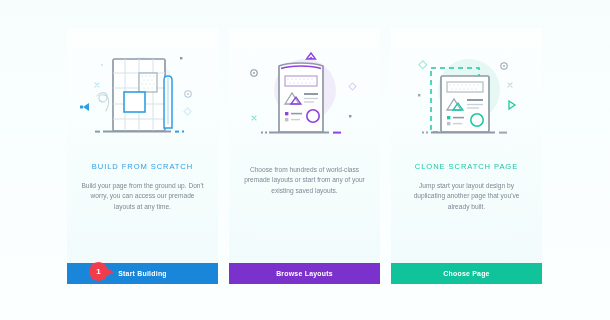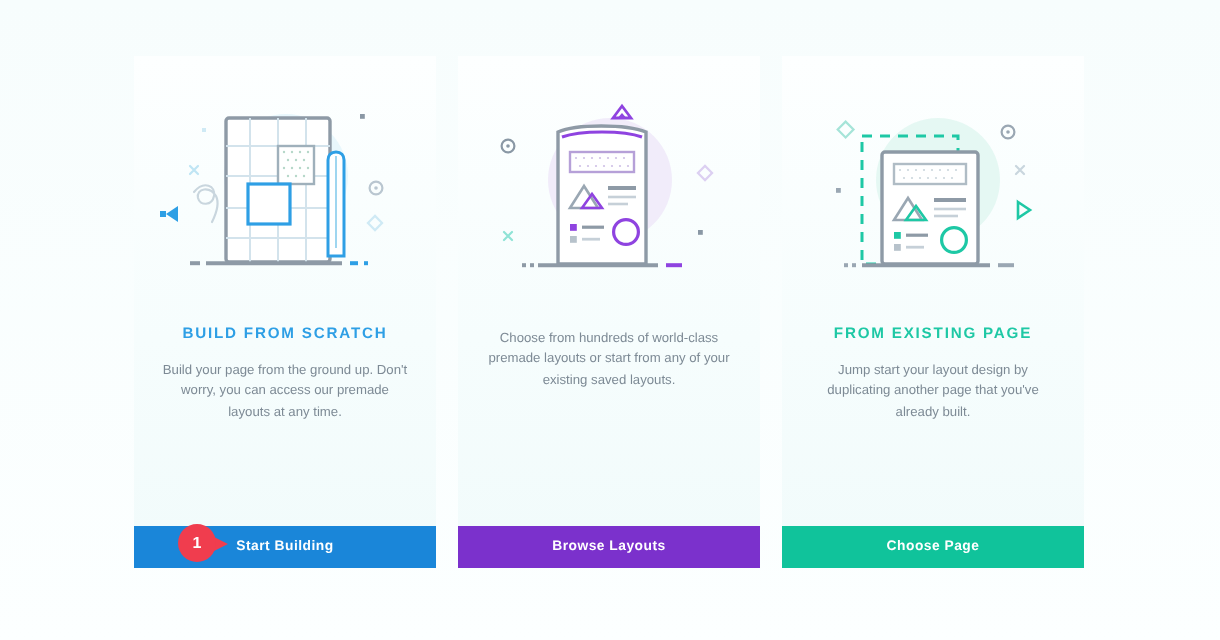--- a/index.html
+++ b/index.html
@@ -32,21 +32,21 @@
   }
   .illus {
     width: 151px;
     height: 128px;
     position: relative;
     flex: 0 0 auto;
   }
   .illus svg { position: absolute; left: 0; top: 0; }
   .card-title {
     font-size: 7.6px;
-    font-weight: bold;
+    font-weight: normal;
     letter-spacing: 0.9px;
     margin-top: 6px;
     line-height: 10px;
   }
   .c1 .card-title { color: #2e9fe5; }
   .c2 .card-title { color: #8f43e0; }
   .c3 .card-title { color: #1ec8a5; }
   .card-desc {
     font-size: 6.6px;
     line-height: 10.4px;
@@ -282,21 +282,21 @@
           <line x1="62" y1="95.6" x2="71" y2="95.6" stroke="#c6d0d8" stroke-width="1.4"></line>
 
           <circle cx="86" cy="92" r="6.2" fill="none" stroke="#1ec8a5" stroke-width="1.6"></circle>
 
           <line x1="40" y1="104.6" x2="104" y2="104.6" stroke="#8e9aa6" stroke-width="2"></line>
           <line x1="31" y1="104.6" x2="33" y2="104.6" stroke="#9aa7b3" stroke-width="2"></line>
           <line x1="35" y1="104.6" x2="37" y2="104.6" stroke="#9aa7b3" stroke-width="2"></line>
           <line x1="108" y1="104.6" x2="116" y2="104.6" stroke="#9aa7b3" stroke-width="2"></line>
         </svg>
       </div>
-      <div class="card-title">FROM EXISTING PAGE</div>
+      <div class="card-title">CLONE SCRATCH PAGE</div>
       <div class="card-desc">Jump start your layout design by duplicating another page that you've already built.</div>
       <div class="btn">Choose Page</div>
     </div>
 
   </div>
 
   <div class="marker">
     <div class="tip"></div>
     <div class="num">1</div>
   </div>

